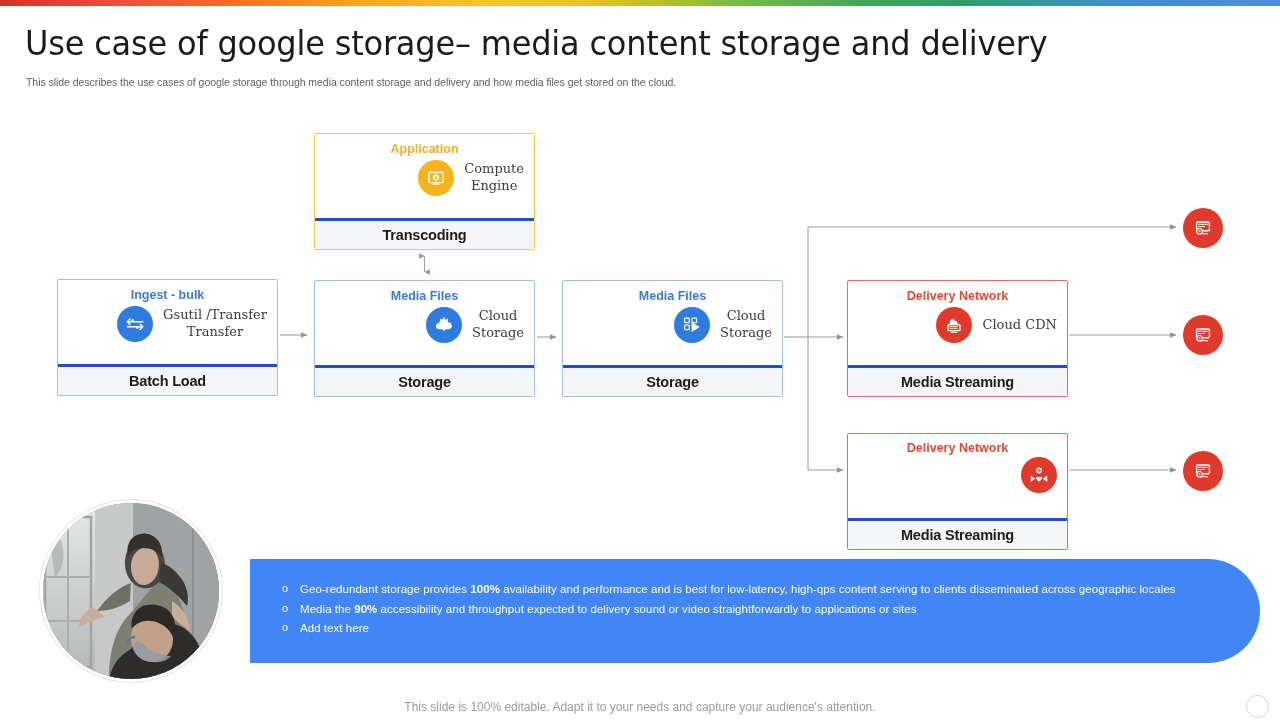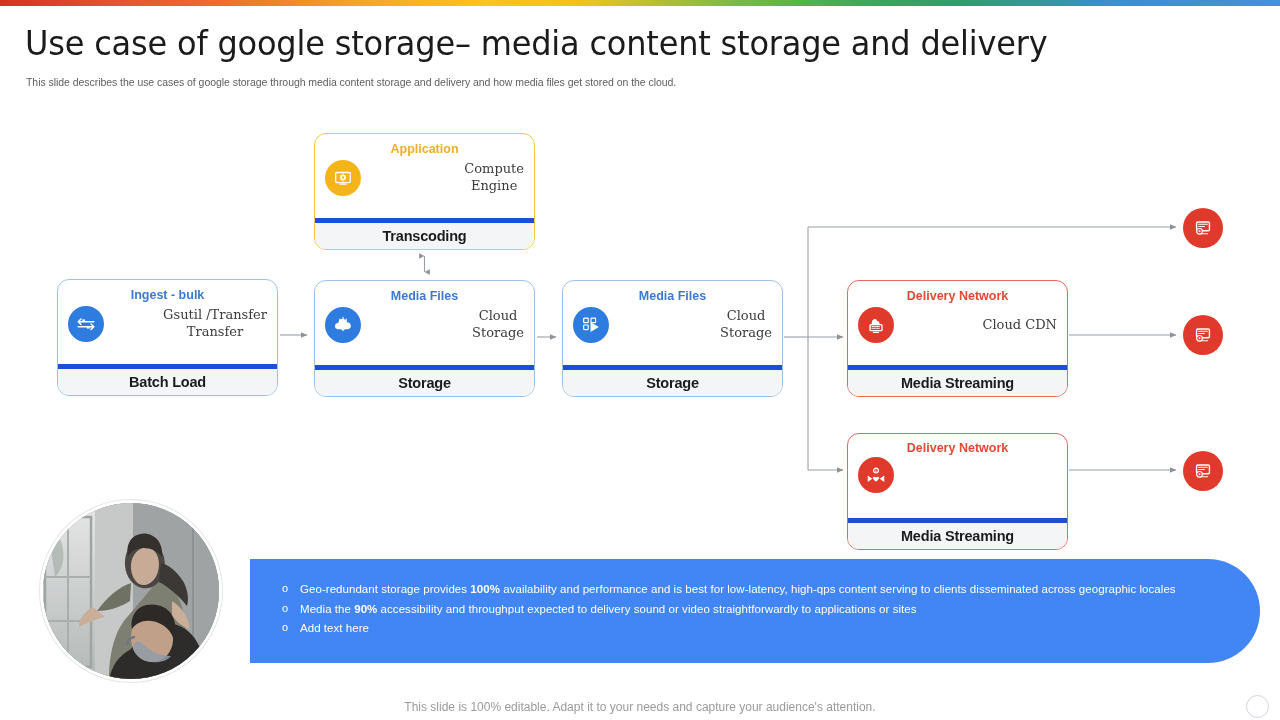--- a/index.html
+++ b/index.html
@@ -32,45 +32,45 @@
   .subtitle {
     position:absolute; left:26px; top:76px;
     font-size:10.5px; color:#5f5f5f; letter-spacing:-0.05px;
     white-space:nowrap;
   }
 
   
   .card {
     position:absolute;
     background:#ffffff;
-    border-radius:12px;
+    border-radius:2px;
     border:1.3px solid #cfcfcf;
     overflow:hidden;
     display:flex; flex-direction:column;
   }
   .card .body {
     flex:1; display:flex; flex-direction:column;
     align-items:center; justify-content:flex-start;
     padding-top:8px;
   }
   .card .hdr {
     font-size:12.5px; font-weight:bold; text-align:center;
     line-height:1.25; margin-bottom:2px;
   }
   .card .row {
-    display:flex; align-items:center; justify-content:space-between;
+    display:flex; align-items:center; justify-content:flex-end;
     gap:10px; width:100%; padding:0 10px;
   }
   .card .label {
     font-size:13px; color:#3c3c3c; text-align:center; line-height:1.25;
     font-family:"DejaVu Serif", serif;
   }
   .card .foot {
     height:31px; background:#f4f5f7;
-    border-top:5px solid #1d4ed8;
+    border-top:3px solid #1d4ed8;
     display:flex; align-items:center; justify-content:center;
     font-size:14.5px; font-weight:bold; color:#1c1c1c;
     letter-spacing:-0.2px;
   }
 
   
   .c-blue   { border-color:#9cc2ea; }
   .c-blue   .hdr { color:#3d7ad6; }
   .c-amber  { border-color:#f2c94c; }
   .c-amber  .hdr { color:#f0ae26; }

